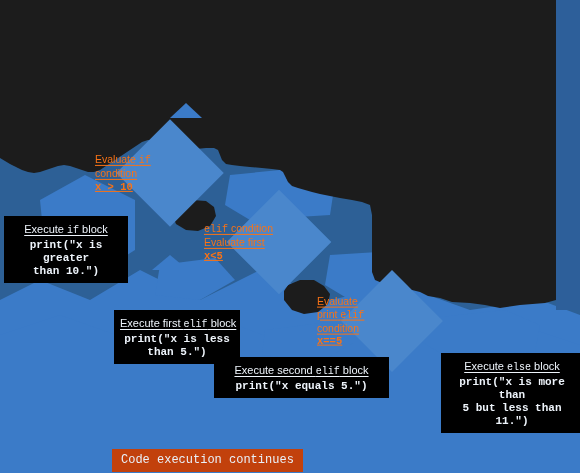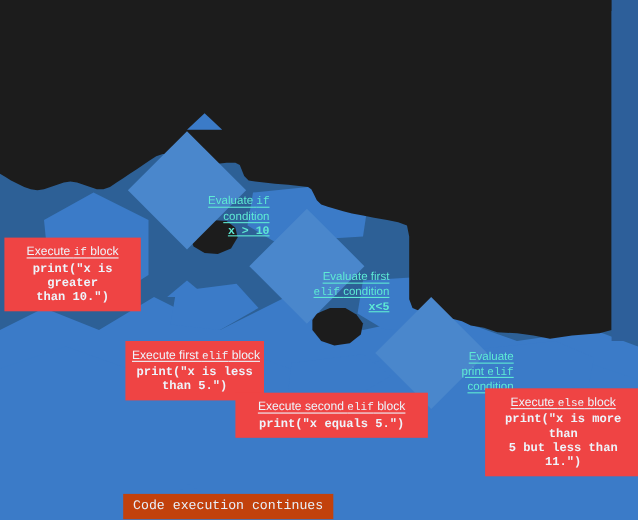--- a/index.html
+++ b/index.html
@@ -24,21 +24,21 @@
   }
   .node {
     position: absolute;
     box-sizing: border-box;
     color: #eef4fb;
     text-align: center;
     line-height: 1.18;
     z-index: 5;
   }
   .box {
-    background: #ef4444;
+    background: #000000;
     padding: 3px 6px 5px 6px;
   }
   .box .title {
     font-size: 11px;
     text-decoration: underline;
     text-underline-offset: 1.5px;
     display: inline-block;
     white-space: nowrap;
   }
   .box .code {
@@ -63,24 +63,23 @@
     transform: rotate(45deg);
     z-index: 1;
   }
   .diamond-label {
     position: absolute;
     left: 50%;
     top: 50%;
     transform: translate(-50%, -50%);
     z-index: 2;
     width: 150px;
-    text-align: right;
-    color: #5eead4;
+    text-align: left;
+    color: #f97316;
     line-height: 1.2;
-    margin-top: 24px;
   }
   .diamond-label .title {
     font-size: 10.5px;
     text-decoration: underline;
     text-underline-offset: 1.5px;
     display: block;
   }
   .diamond-label .code {
     font-family: "Liberation Mono", monospace;
     font-size: 10.5px;
@@ -151,22 +150,22 @@
     <div class="diamond-label">
       <span class="title"><span>Evaluate</span> <span class="mono-inline">if</span></span>
       <span class="title">condition</span>
       <span class="code">x &gt; 10</span>
     </div>
   </div>
 
   <div class="diamond-wrap" style="left:242px; top:205px; width:74px; height:74px;">
     <div class="diamond-shape"></div>
     <div class="diamond-label">
+      <span class="title"><span class="mono-inline">elif</span> <span>condition</span></span>
       <span class="title">Evaluate first</span>
-      <span class="title"><span class="mono-inline">elif</span> <span>condition</span></span>
       <span class="code">x&lt;5</span>
     </div>
   </div>
 
   <div class="diamond-wrap" style="left:356px; top:285px; width:72px; height:72px;">
     <div class="diamond-shape"></div>
     <div class="diamond-label">
       <span class="title">Evaluate</span>
       <span class="title"><span>print</span> <span class="mono-inline">elif</span></span>
       <span class="title">condition</span>

